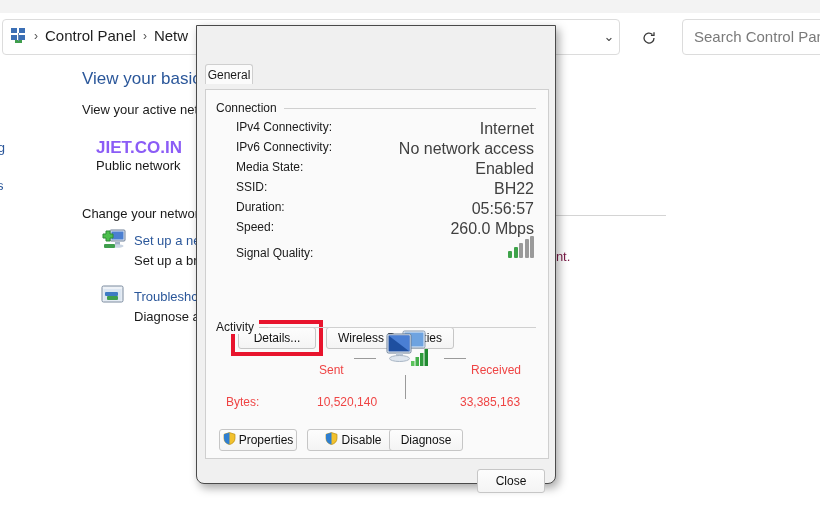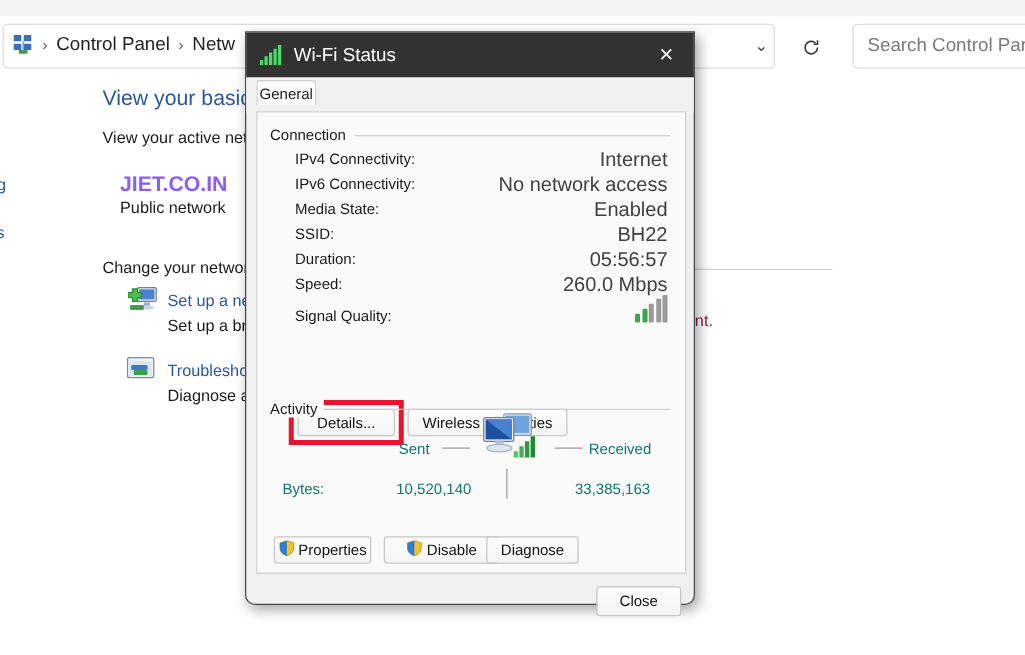--- a/index.html
+++ b/index.html
@@ -178,21 +178,21 @@
     white-space:nowrap;
   }
   .btn .shield { margin-right:3px; }
 
   #details-highlight {
     position:absolute; left:25px; top:230px; width:92px; height:36px;
     border:4px solid #e8142d;
   }
 
   
-  .act-txt { position:absolute; font-size:12px; color:#0f766e; white-space:nowrap; }
+  .act-txt { position:absolute; font-size:12px; color:#ef4444; white-space:nowrap;margin-top:11px; }
   .act-dash { position:absolute; height:1px; background:#9a9a9a; }
   #act-divider { position:absolute; width:1px; background:#9a9a9a; }
 
   #footer-close {
     position:absolute; left:280px; top:443px; width:68px; height:24px;
   }
 </style>
 </head>
 <body>
 
@@ -267,33 +267,20 @@
 
   <div class="side-link" id="side2">aring</div>
   <div class="side-link" id="side3">tions</div>
 
   <div id="right-rule"></div>
   <div id="right-tail">int.</div>
 </div>
 
 <div id="wifi-dialog">
 
-  <div id="wifi-titlebar">
-    <span id="wifi-title-icon">
-      <svg width="18" height="16" viewBox="0 0 18 16">
-        <rect x="0" y="12" width="2.6" height="4" fill="#4cd964"></rect>
-        <rect x="3.6" y="9" width="2.6" height="7" fill="#4cd964"></rect>
-        <rect x="7.2" y="6" width="2.6" height="10" fill="#4cd964"></rect>
-        <rect x="10.8" y="3" width="2.6" height="13" fill="#4cd964"></rect>
-        <rect x="14.4" y="0" width="2.6" height="16" fill="#4cd964"></rect>
-      </svg>
-    </span>
-    <span id="wifi-title-text">Wi-Fi Status</span>
-    <span id="wifi-close">✕</span>
-  </div>
 
   <div id="tabstrip"></div>
   <div id="tab-general">General</div>
 
   <div id="tab-panel">
 
     <div class="grp-label" style="left:10px; top:11px;">Connection</div>
     <div class="grp-rule" style="left:78px; top:18px; width:252px;"></div>
 
     <div class="row-label" style="left:30px; top:30px;">IPv4 Connectivity:</div>

